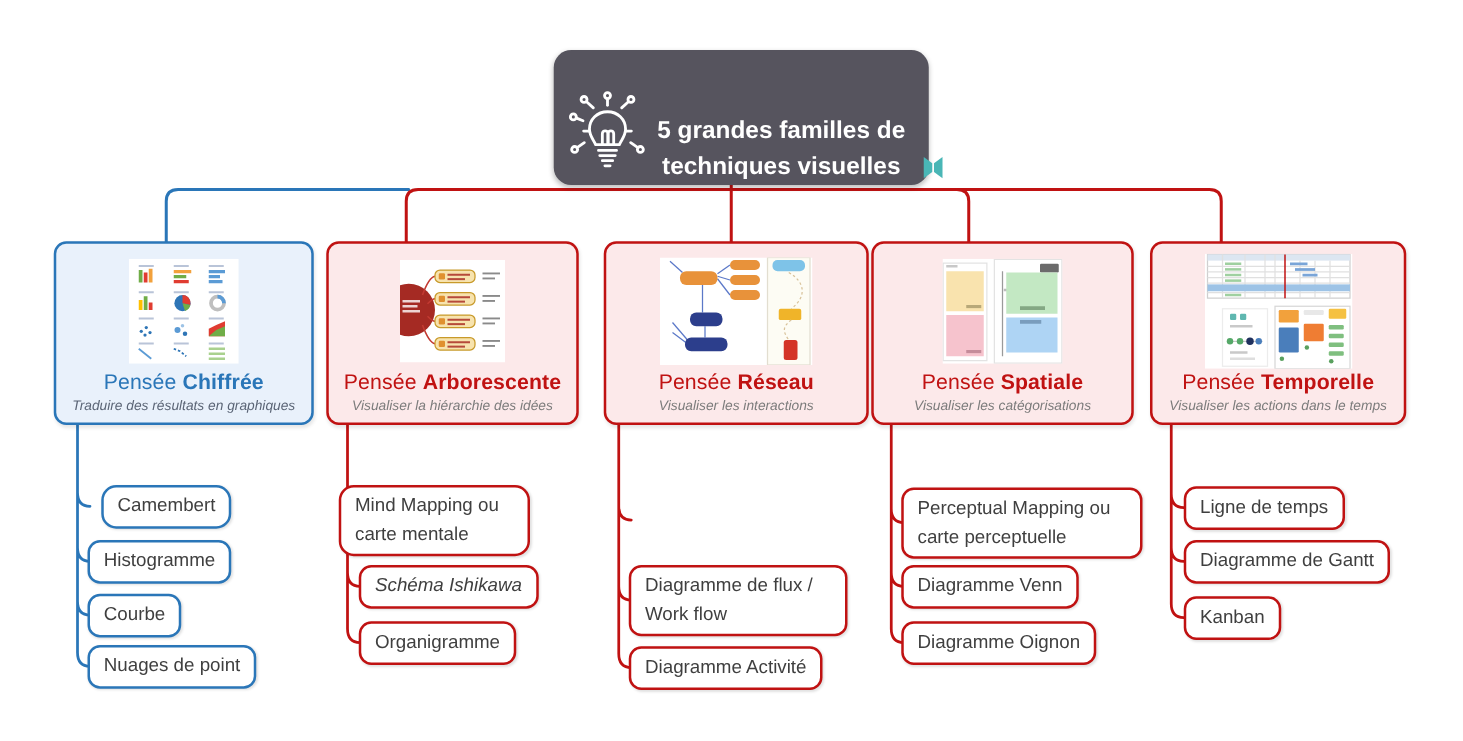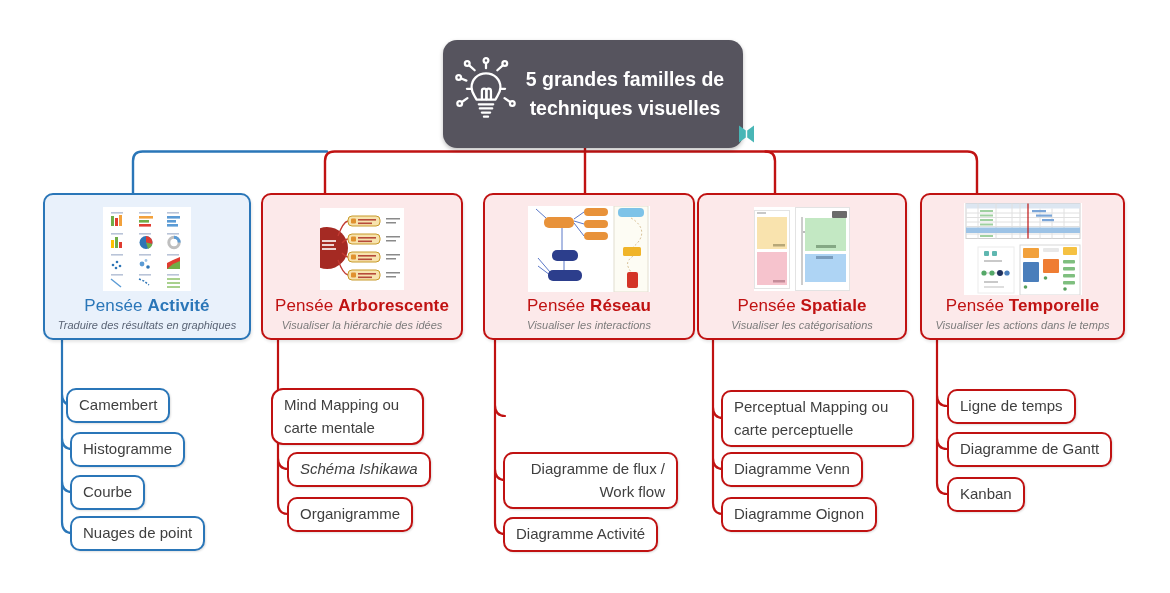--- a/index.html
+++ b/index.html
@@ -9,21 +9,21 @@
   }
   html,body{margin:0;padding:0;background:#fff;}
   body{font-family:"Liberation Sans","DejaVu Sans",sans-serif;}
   #canvas{position:relative;width:1170px;height:593px;background:#fff;overflow:hidden;}
   #wires{position:absolute;left:0;top:0;z-index:0;}
   .stroke-blue{stroke:var(--blue);} .stroke-red{stroke:var(--red);}
   .wire{fill:none;stroke-linecap:round;stroke-width:2.4px;}
 
   .central{
     position:absolute;left:443px;top:40px;width:300px;height:108px;z-index:2;
-    background:var(--node-bg);border-radius:14px;display:flex;align-items:center;
+    background:var(--node-bg);border-radius:14px;display:flex;align-items:flex-end;
     box-shadow:0 2px 4px rgba(0,0,0,.25);
   }
   .central .bulb{margin-left:10px;flex:0 0 auto;}
   .central .ctitle{
     flex:1 1 auto;color:var(--node-text);font-weight:bold;font-size:19.5px;
     line-height:1.5;text-align:center;padding:0 14px 0 2px;
   }
 
   .watermark{position:absolute;left:738px;top:124px;z-index:2;}
 
@@ -147,21 +147,21 @@
           <polyline points="8,72 13,76 18,80" fill="none" stroke="#5b9bd5" stroke-width="1.4"></polyline>
           <polyline points="36,72 41,74 46,78" fill="none" stroke="#2e75b6" stroke-width="1.4" stroke-dasharray="2 1.6"></polyline>
           <g fill="#a9d18e">
               <rect x="64" y="71" width="13" height="2"></rect>
               <rect x="64" y="75" width="13" height="2"></rect>
               <rect x="64" y="79" width="13" height="2"></rect>
             </g>
         </g>
       </svg>
     </div>
-    <div class="btitle"><span>Pensée</span> <span class="b">Activité</span></div>
+    <div class="btitle"><span>Pensée</span> <span class="b">Chiffrée</span></div>
     <div class="bsub">Traduire des résultats en graphiques</div>
   </div>
 
   <div class="card red" style="left:261px;width:202px;">
     <div class="thumb">
       <svg width="84" height="82" viewBox="0 0 84 82">
         <rect width="84" height="82" fill="#fff"></rect>
         <circle cx="7" cy="40" r="21" fill="#a52a23"></circle>
         <rect x="2" y="32" width="14" height="2" fill="#fff" opacity=".8"></rect>
           <rect x="2" y="36" width="12" height="2" fill="#fff" opacity=".8"></rect>
@@ -328,30 +328,30 @@
             <circle cx="61.5" cy="84" r="1.8"></circle>
             <circle cx="81.5" cy="75" r="1.8"></circle>
             <circle cx="101" cy="86" r="1.8"></circle>
           </g>
       </svg>
     </div>
     <div class="btitle"><span>Pensée</span> <span class="b">Temporelle</span></div>
     <div class="bsub">Visualiser les actions dans le temps</div>
   </div>
 
-  <div class="child blue" style="left:66px;top:388px;">Camembert</div>
+  <div class="child blue" style="left:81px;top:388px;border-radius:12px;">Camembert</div>
   <div class="child blue" style="left:70px;top:432px;">Histogramme</div>
   <div class="child blue" style="left:70px;top:475px;">Courbe</div>
   <div class="child blue" style="left:70px;top:516px;">Nuages de point</div>
 
   <div class="child red wrap" style="left:271px;top:388px;width:127px;border-radius:12px;">Mind Mapping ou carte mentale</div>
   <div class="child red" style="left:287px;top:452px;font-style:italic;">Schéma Ishikawa</div>
   <div class="child red" style="left:287px;top:497px;">Organigramme</div>
 
-  <div class="child red wrap" style="left:503px;top:452px;width:149px;text-align:right;">Diagramme de flux / Work flow</div>
+  <div class="child red wrap" style="left:503px;top:452px;width:149px;">Diagramme de flux / Work flow</div>
   <div class="child red" style="left:503px;top:517px;">Diagramme Activité</div>
 
   <div class="child red wrap" style="left:721px;top:390px;width:167px;">Perceptual Mapping ou carte perceptuelle</div>
   <div class="child red" style="left:721px;top:452px;text-align:right;">Diagramme Venn</div>
   <div class="child red" style="left:721px;top:497px;">Diagramme Oignon</div>
 
   <div class="child red" style="left:947px;top:389px;">Ligne de temps</div>
   <div class="child red" style="left:947px;top:432px;">Diagramme de Gantt</div>
   <div class="child red" style="left:947px;top:477px;">Kanban</div>
 

